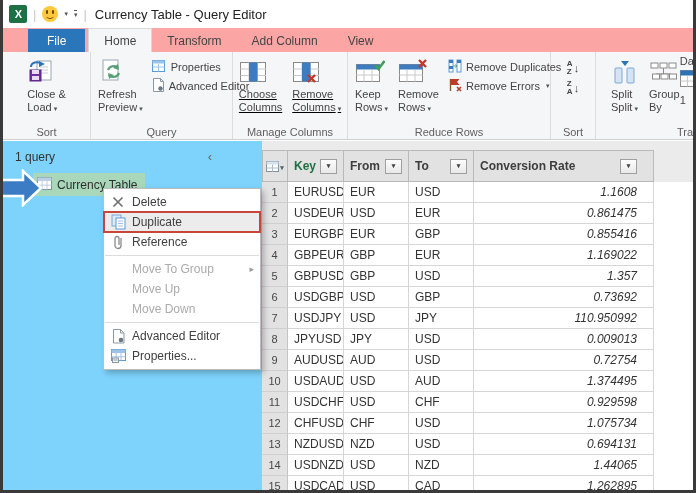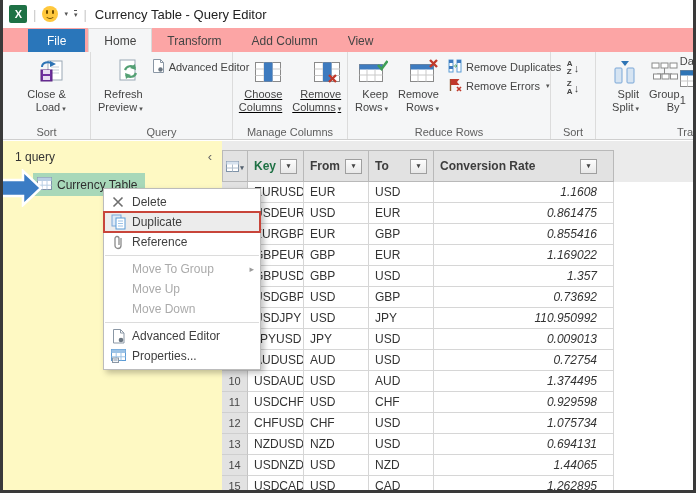--- a/index.html
+++ b/index.html
@@ -27,35 +27,35 @@
   .tabbar { height:24px; display:flex; align-items:flex-end; padding-left:25px; background:#fca5a5; }
   .tab { font-size:12px; color:#444; padding:5px 15px 4px; white-space:nowrap; }
   .tab-file { background:#2a76ba; color:#fff; padding:5px 19px 4px; margin-right:3px; }
   .tab-active { background:#f5f6f7; border:1px solid #d9d9d9; border-bottom:none; }
 
   
   .ribbon { position:absolute; top:52px; left:0; right:0; height:88px; background:#f5f6f7;
     border-bottom:1px solid #cfcfcf; display:flex; overflow:hidden; }
   .rgroup { position:relative; flex:none; border-right:1px solid #dcdcdc; padding:3px 2px 14px; display:flex; align-items:flex-start; }
   .rgroup-label { position:absolute; bottom:1px; left:0; right:0; text-align:center; font-size:11px; color:#5e5e5e; white-space:nowrap; }
-  .bigbtn { display:flex; flex-direction:column; align-items:flex-end; gap:1px; padding:2px 5px 0;
+  .bigbtn { display:flex; flex-direction:column; align-items:flex-start; gap:1px; padding:2px 5px 0;
     font-size:11px; color:#444; line-height:12px; text-align:center; white-space:nowrap; }
   .bigbtn .ic { height:30px; display:flex; align-items:center; }
   .smallcol { display:flex; flex-direction:column; gap:1px; padding-top:3px; }
   .smallbtn { display:flex; align-items:center; gap:4px; height:18px; font-size:11px; color:#444; padding:0 4px; white-space:nowrap; }
   .caret-inline { font-size:7px; color:#555; margin-left:2px; }
   .sortbtn { display:flex; align-items:center; gap:1px; height:19px; padding:0 3px; }
   .sortletters { display:flex; flex-direction:column; font-size:8px; font-weight:bold; color:#444; line-height:8px; }
   .sortarrow { font-size:11px; color:#444; }
   .cutcol { position:absolute; right:-10px; top:3px; display:flex; flex-direction:column; gap:3px; align-items:flex-start; }
   .cutcol .t { font-size:11px; color:#444; }
   .r12 { font-size:11px; color:#444; display:flex; align-items:center; }
 
   
-  .content { position:absolute; top:141px; left:0; right:0; bottom:0; background:#fef9c3; display:flex; }
+  .content { position:absolute; top:141px; left:0; right:0; bottom:0; background:#7dd3fc; display:flex;gap:40px; }
   .sidebar { width:219px; flex:none; position:relative; }
   .pane-header { display:flex; justify-content:space-between; align-items:center; padding:9px 10px 0 12px; font-size:12px; color:#333; }
   .collapse { color:#666; font-size:13px; line-height:10px; }
   .query-item { margin:9px 0 0 30px; height:23px; display:inline-flex; align-items:center; gap:5px;
     background:#a8d8b9; padding:0 8px 0 4px; font-size:12px; color:#2f2f2f; white-space:nowrap; }
 
   
   .grid { flex:1; position:relative; padding-top:9px; background:#ebebeb; overflow:hidden; }
   .trow { display:flex; height:21px; background:#fff; }
   .thead { height:32px; background:transparent; }
@@ -144,20 +144,29 @@
               <polygon points="20,6 21,12 15,10" fill="#54a074"></polygon>
               <path d="M21 15 A6 6 0 0 1 11 17" fill="none" stroke="#54a074" stroke-width="2.2"></path>
               <polygon points="11,21 10,15 16,17" fill="#54a074"></polygon>
             </svg>
         </span>
         <span>Refresh</span>
         <span><span>Preview</span><span class="caret-inline">▾</span></span>
       </div>
       <div class="smallcol">
         <div class="smallbtn">
+          <span><svg width="15" height="13" viewBox="0 0 15 13">
+                <rect x="0.5" y="0.5" width="12" height="11" fill="#fff" stroke="#5b9bd5"></rect>
+                <rect x="0.5" y="0.5" width="12" height="3" fill="#9dc3e6"></rect>
+                <line x1="0.5" y1="7" x2="12.5" y2="7" stroke="#9dc3e6"></line>
+                <line x1="6.5" y1="4" x2="6.5" y2="11.5" stroke="#9dc3e6"></line>
+              </svg></span>
+          <span>Properties</span>
+        </div>
+        <div class="smallbtn">
           <span><svg width="13" height="14" viewBox="0 0 13 14">
                 <path d="M1.5 0.5 h7 l3 3 v10 h-10 z" fill="#fff" stroke="#8a97a5"></path>
                 <path d="M8.5 0.5 v3 h3" fill="none" stroke="#8a97a5"></path>
                 <circle cx="8.5" cy="10.5" r="2.2" fill="#6a7682"></circle>
               </svg></span>
           <span>Advanced Editor</span>
         </div>
       </div>
       <div class="rgroup-label">Query</div>
     </div>

